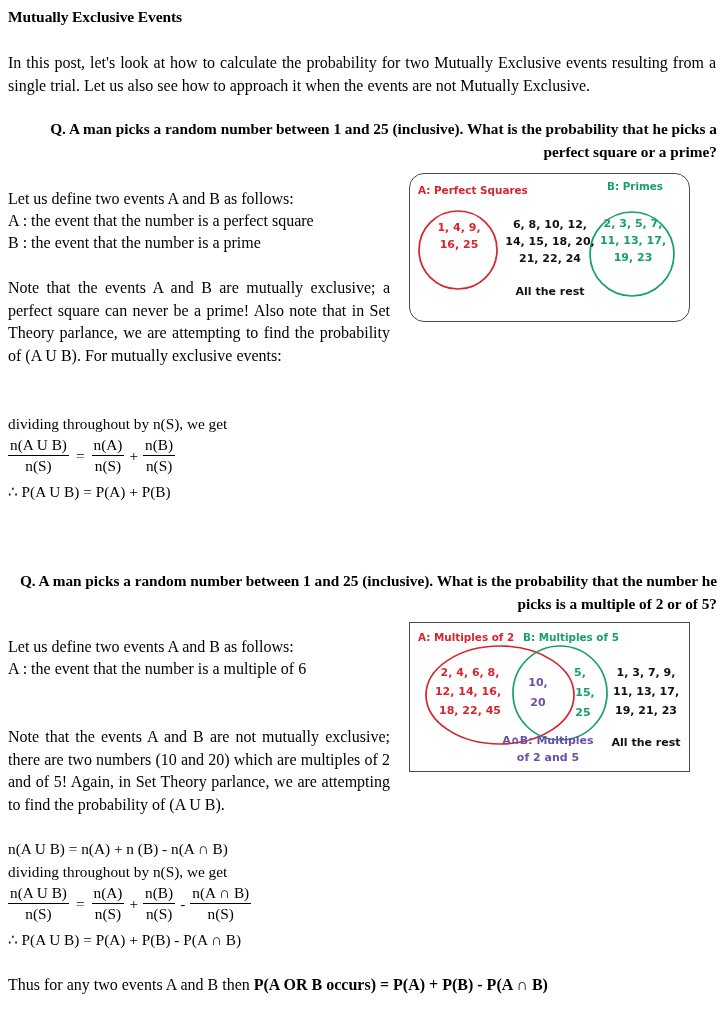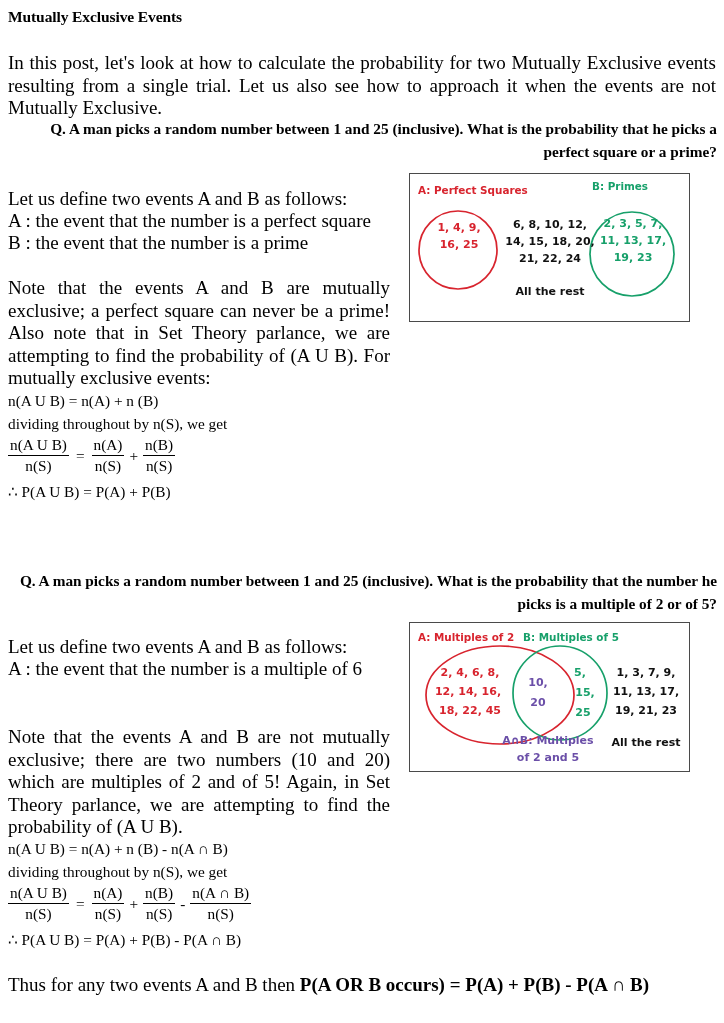--- a/index.html
+++ b/index.html
@@ -28,21 +28,21 @@
     position: absolute;
     left: 8px;
     top: 8px;
     width: 700px;
     font-size: 15.5px;
     font-weight: bold;
     letter-spacing: -0.1px;
   }
   .para {
     position: absolute;
-    font-size: 19px;
+    font-size: 16px;
     line-height: 22.5px;
     text-align: justify;
     text-justify: inter-word;
   }
   .para.wide { left: 8px; width: 708px; }
   .para.narrow { left: 8px; width: 382px; }
   .para.noj { text-align: left; }
   .qhead {
     position: absolute;
     left: 8px;
@@ -127,45 +127,44 @@
 
   <div class="para wide" style="top:52px;">In this post, let's look at how to calculate the probability for two Mutually Exclusive events resulting from a single trial. Let us also see how to approach it when the events are not Mutually Exclusive.</div>
 
   <div class="qhead" style="top:118px;">Q. A man picks a random number between 1 and 25 (inclusive). What is the probability that he picks a perfect square or a prime?</div>
 
   <div class="para narrow noj" style="top:188px;">Let us define two events A and B as follows:</div>
   <div class="para narrow noj" style="top:232px;">B : the event that the number is a prime</div>
   <div class="para narrow noj" style="top:210px;">A : the event that the number is a perfect square</div>
   <div class="para narrow" style="top:277px;">Note that the events A and B are mutually exclusive; a perfect square can never be a prime! Also note that in Set Theory parlance, we are attempting to find the probability of (A U B). For mutually exclusive events:</div>
 
-  <div class="venn-box" style="left:409px; top:173px; width:281px; height:149px;">
+  <div class="venn-box" style="left:409px; top:173px; width:281px; height:149px;border-radius:15px;">
 
     <svg width="278" height="146" viewBox="0 0 278 146" aria-hidden="true">
       <circle cx="48" cy="76" r="39" fill="none" stroke="#d8242e" stroke-width="1.7"></circle>
       <circle cx="222" cy="80" r="42" fill="none" stroke="#17a06a" stroke-width="1.7"></circle>
     </svg>
 
     <div class="vlabel red" style="left:8px; top:10px;">A: Perfect Squares</div>
-    <div class="vlabel green" style="left:182px; top:6px;">B: Primes</div>
+    <div class="vlabel green" style="left:197px; top:6px;">B: Primes</div>
 
     <div class="vtext red" style="left:10px; top:46px; width:78px;">1, 4, 9,</div>
     <div class="vtext red" style="left:10px; top:63px; width:78px;">16, 25</div>
 
     <div class="vtext green" style="left:183px; top:42px; width:80px;">2, 3, 5, 7,</div>
     <div class="vtext green" style="left:183px; top:59px; width:80px;">11, 13, 17,</div>
     <div class="vtext green" style="left:183px; top:76px; width:80px;">19, 23</div>
 
     <div class="vtext black" style="left:92px; top:43px; width:96px;">6, 8, 10, 12,</div>
     <div class="vtext black" style="left:88px; top:60px; width:104px;">14, 15, 18, 20,</div>
     <div class="vtext black" style="left:92px; top:77px; width:96px;">21, 22, 24</div>
 
     <div class="vtext black" style="left:92px; top:110px; width:96px;">All the rest</div>
   </div>
 
-  <div class="mathline" style="top:390px;">n(A U B) = n(A) + n (B)</div>
   <div class="mathline" style="top:413px;">dividing throughout by n(S), we get</div>
 
   <div class="fracrow" style="top:437px;">
     <span class="frac">
       <span class="num">n(A U B)</span>
       <span class="den">n(S)</span>
     </span>
     <span class="op eq">=</span>
     <span class="frac">
       <span class="num">n(A)</span>

